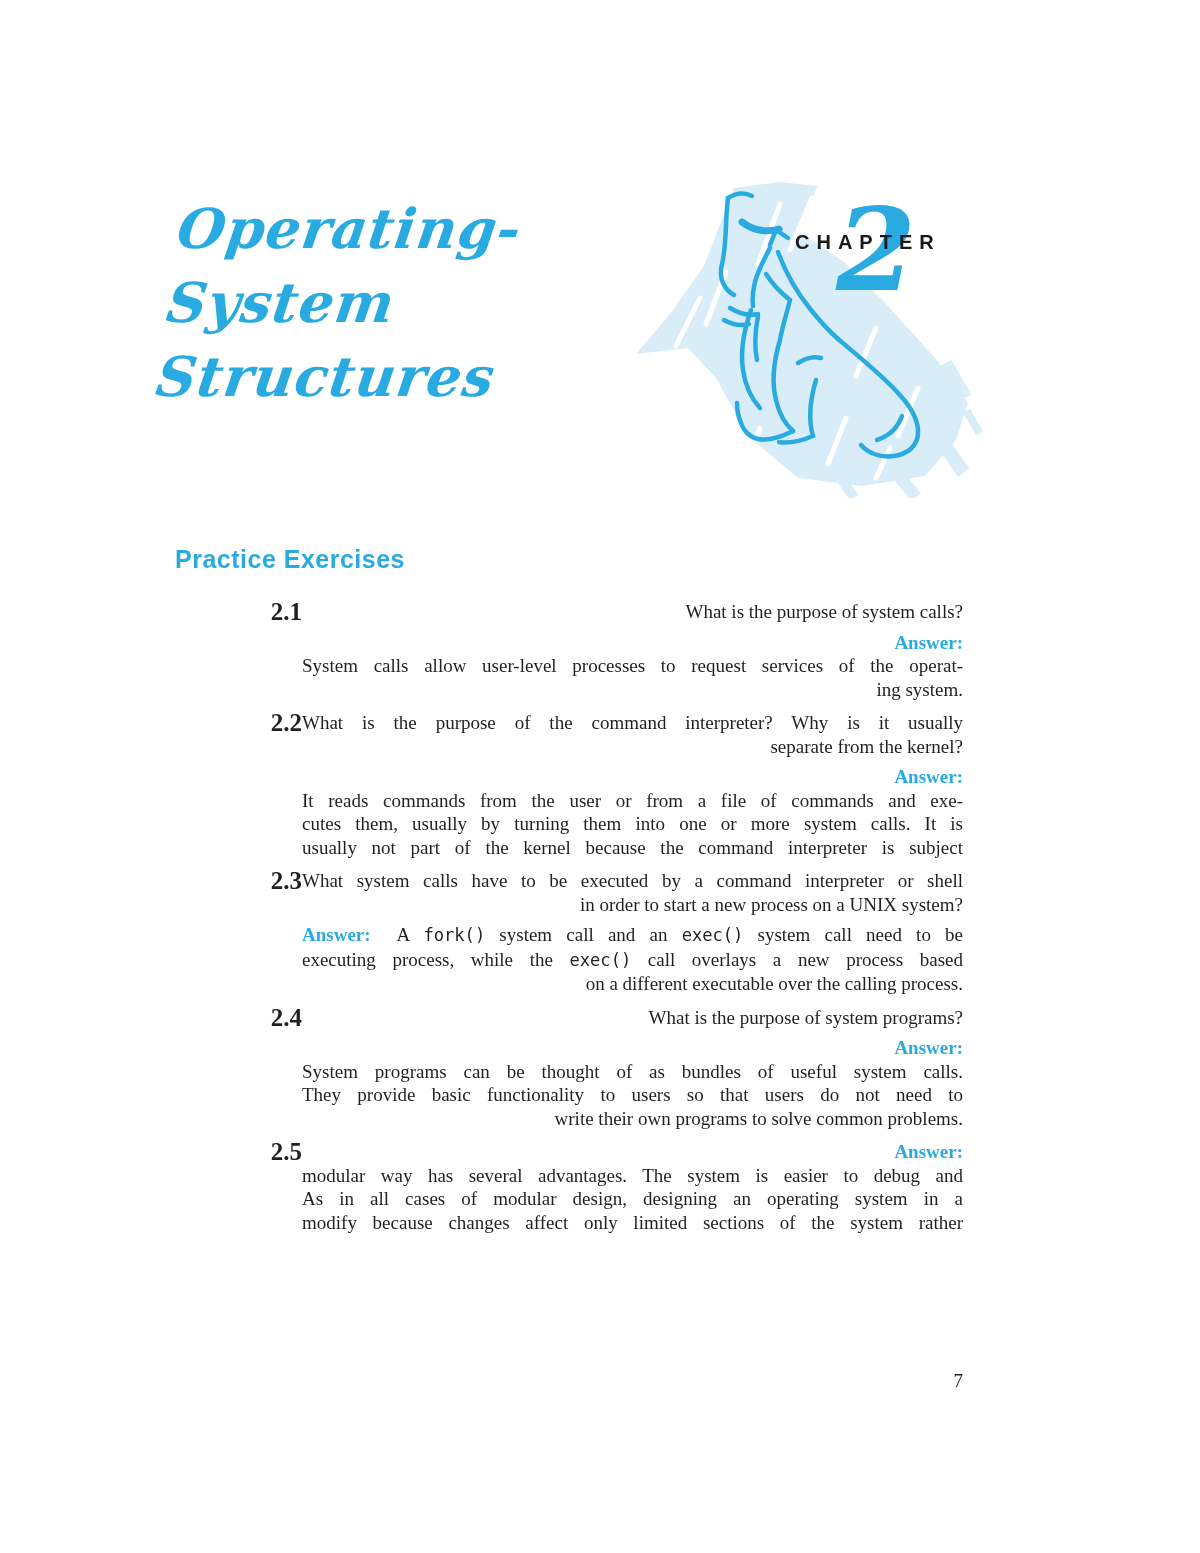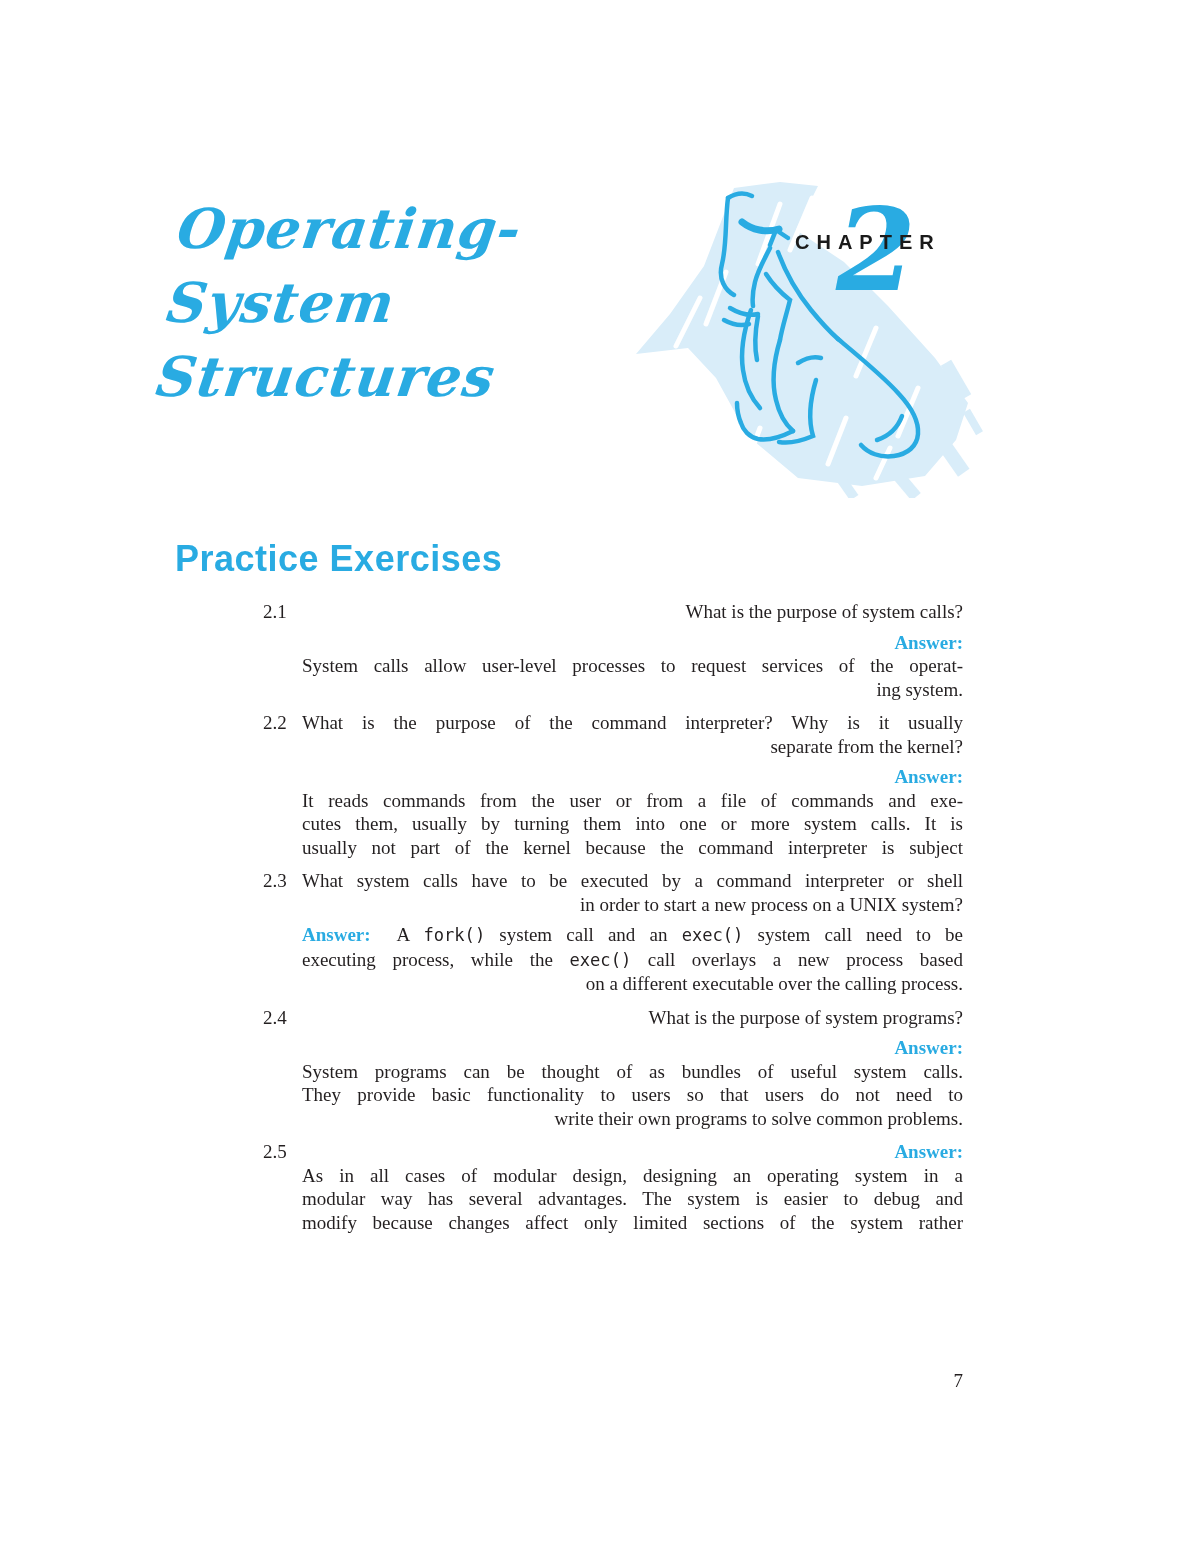--- a/index.html
+++ b/index.html
@@ -48,34 +48,35 @@
   
   .content {
     position: absolute;
     left: 175px;
     top: 544px;
     width: 788px;
   }
   .section-heading {
     font-family: "Liberation Sans", sans-serif;
     font-weight: bold;
-    font-size: 36px;
+    font-size: 25px;
     line-height: 30px;
     letter-spacing: 0.5px;
     color: var(--accent);
     margin-bottom: 26px;
   }
   .exercises { margin-left: 88px; }
   .ex { display: flex; margin-bottom: 10px; }
   .ex-num {
     width: 39px;
     flex-shrink: 0;
-    font-weight: normal;
-    font-size: 19px;
+    font-weight: bold;
+    font-size: 25px;
     line-height: 23.5px;
+    text-align: right;
   }
   .ex-body {
     width: 661px;
     font-size: 19px;
     line-height: 23.5px;
   }
   .q { margin-bottom: 7px; }
   .line { text-align: right; }
   .line.j { text-align: justify; text-align-last: justify; }
   .ans-label {
@@ -216,22 +217,22 @@
               <div class="line j">They provide basic functionality to users so that users do not need to</div>
               <div class="line">write their own programs to solve common problems.</div>
             </div>
           </div>
         </div>
         <div class="ex">
           <div class="ex-num">2.5</div>
           <div class="ex-body">
             <div class="ans-label line">Answer:</div>
             <div class="a">
+              <div class="line j">modular way has several advantages. The system is easier to debug and</div>
               <div class="line j">As in all cases of modular design, designing an operating system in a</div>
-              <div class="line j">modular way has several advantages. The system is easier to debug and</div>
               <div class="line j">modify because changes affect only limited sections of the system rather</div>
             </div>
           </div>
         </div>
       </div>
   </div>
 
   <div class="page-number">7</div>
 </div>
 

